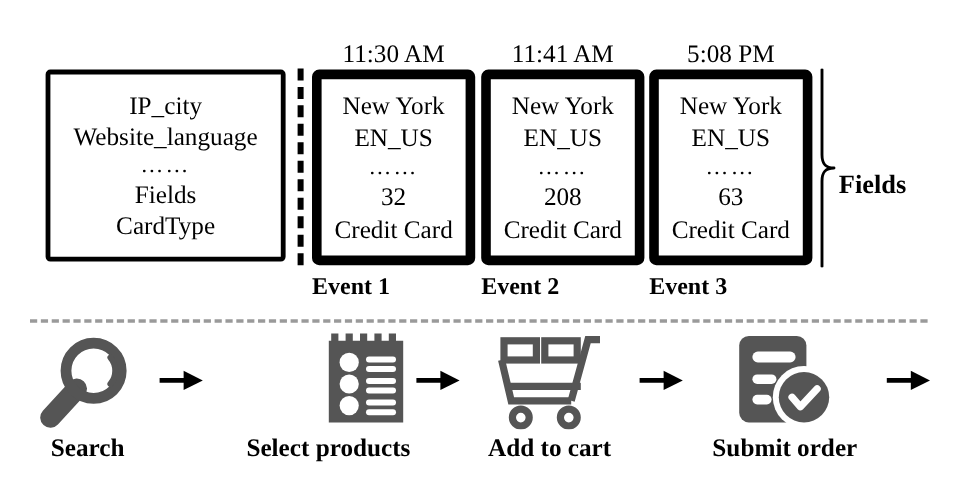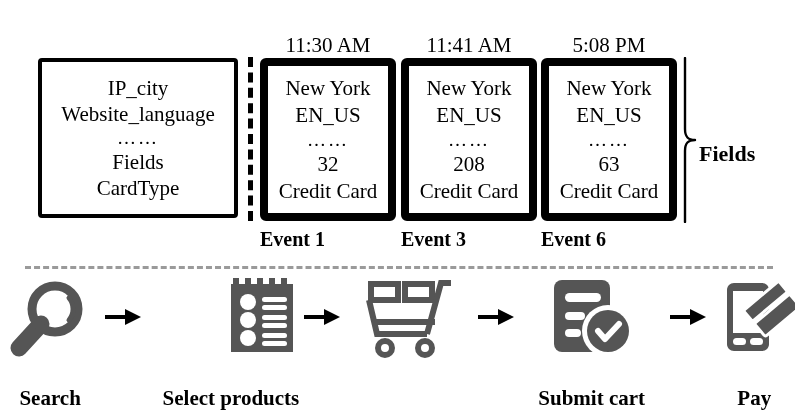--- a/index.html
+++ b/index.html
@@ -156,21 +156,20 @@
     flex-direction: row;
     align-items: flex-start;
     justify-content: center;
   }
 
   .flow-step {
     width: 118px;
     display: flex;
     flex-direction: column;
     align-items: center;
-    gap: 25px;
   }
   .flow-icon {
     height: 86px;
     display: flex;
     align-items: center;
     justify-content: center;
   }
   .flow-label {
     font-size: 21px;
     font-weight: bold;
@@ -222,33 +221,33 @@
 
   <div class="event-col" id="event-col-2">
     <div class="event-time">11:41 AM</div>
     <div class="event-box">
       <div class="value-line">New York</div>
       <div class="value-line">EN_US</div>
       <div class="value-line ellipsis">……</div>
       <div class="value-line">208</div>
       <div class="value-line">Credit Card</div>
     </div>
-    <div class="event-label">Event 3</div>
+    <div class="event-label">Event 2</div>
   </div>
 
   <div class="event-col" id="event-col-3">
     <div class="event-time">5:08 PM</div>
     <div class="event-box">
       <div class="value-line">New York</div>
       <div class="value-line">EN_US</div>
       <div class="value-line ellipsis">……</div>
       <div class="value-line">63</div>
       <div class="value-line">Credit Card</div>
     </div>
-    <div class="event-label">Event 6</div>
+    <div class="event-label">Event 3</div>
   </div>
 
   <div id="fields-brace-group">
     <svg id="fields-brace" viewBox="0 0 16 166">
       <path d="M 3 1 C 3 1 3 60 3 72 C 3 80 6 83 13 83 C 6 83 3 86 3 94 C 3 106 3 165 3 165" fill="none" stroke="#000000" stroke-width="2.4" stroke-linecap="round" stroke-linejoin="round"></path>
     </svg>
     <div id="fields-label">Fields</div>
   </div>
 </div>
 
@@ -308,20 +307,21 @@
           <rect x="6" y="8" width="27" height="16"></rect>
           <rect x="40" y="8" width="27" height="16"></rect>
           <path d="M 4 24 L 12 58 L 62 58"></path>
           <path d="M 10 46 L 70 46"></path>
           <path d="M 62 58 L 76 7 L 86 7"></path>
           <circle cx="20" cy="72" r="7"></circle>
           <circle cx="60" cy="72" r="7"></circle>
         </g>
       </svg>
     </div>
+    <div class="flow-label">Add to cart</div>
   </div>
 
   <div class="flow-arrow">
     <svg width="40" height="20" viewBox="0 0 40 20">
       <path d="M 2 10 L 24 10" stroke="#000000" stroke-width="4"></path>
       <path d="M 22 2 L 38 10 L 22 18 Z" fill="#000000"></path>
     </svg>
   </div>
 
   <div class="flow-step" id="flow-step-submit">
@@ -329,38 +329,23 @@
       <svg width="84" height="82" viewBox="0 0 84 82">
         <rect x="4" y="4" width="56" height="72" rx="8" fill="#555555"></rect>
         <rect x="15" y="17" width="36" height="9" rx="4.5" fill="#ffffff"></rect>
         <rect x="15" y="36" width="20" height="8" rx="4" fill="#ffffff"></rect>
         <rect x="15" y="53" width="16" height="8" rx="4" fill="#ffffff"></rect>
         <circle cx="58" cy="55" r="26" fill="#ffffff"></circle>
         <circle cx="58" cy="55" r="21" fill="#555555"></circle>
         <path d="M 48 55 L 55 63 L 69 48" fill="none" stroke="#ffffff" stroke-width="6" stroke-linecap="round" stroke-linejoin="round"></path>
       </svg>
     </div>
-    <div class="flow-label">Submit cart</div>
+    <div class="flow-label">Submit order</div>
   </div>
 
   <div class="flow-arrow">
     <svg width="40" height="20" viewBox="0 0 40 20">
       <path d="M 2 10 L 24 10" stroke="#000000" stroke-width="4"></path>
       <path d="M 22 2 L 38 10 L 22 18 Z" fill="#000000"></path>
     </svg>
   </div>
 
-  <div class="flow-step" id="flow-step-pay">
-    <div class="flow-icon">
-      <svg width="82" height="82" viewBox="0 0 82 82">
-        <path d="M 14 14 C 14 10 17 7 21 7 L 49 7 C 53 7 56 10 56 14 L 56 68 C 56 72 53 75 49 75 L 21 75 C 17 75 14 72 14 68 Z" fill="#555555"></path>
-        <rect x="20" y="15" width="30" height="42" fill="#ffffff"></rect>
-        <rect x="20" y="62" width="13" height="7" rx="3.5" fill="#ffffff"></rect>
-        <rect x="37" y="62" width="13" height="7" rx="3.5" fill="#ffffff"></rect>
-        <g transform="rotate(-40 56 34)">
-          <rect x="36" y="18" width="46" height="14" rx="2" fill="#555555" stroke="#ffffff" stroke-width="3"></rect>
-          <rect x="36" y="35" width="46" height="17" rx="2" fill="#555555" stroke="#ffffff" stroke-width="3"></rect>
-        </g>
-      </svg>
-    </div>
-    <div class="flow-label">Pay</div>
-  </div>
 </div>
 
 </body></html>

